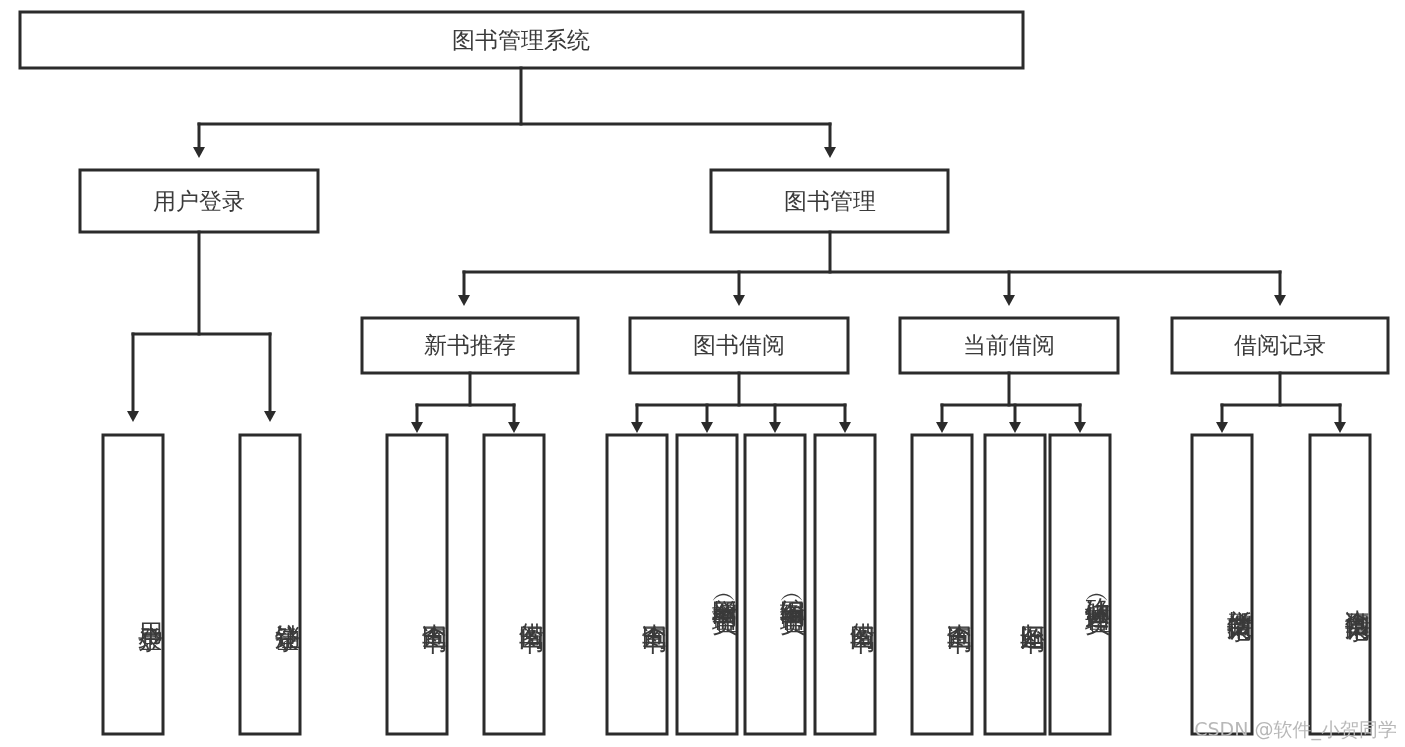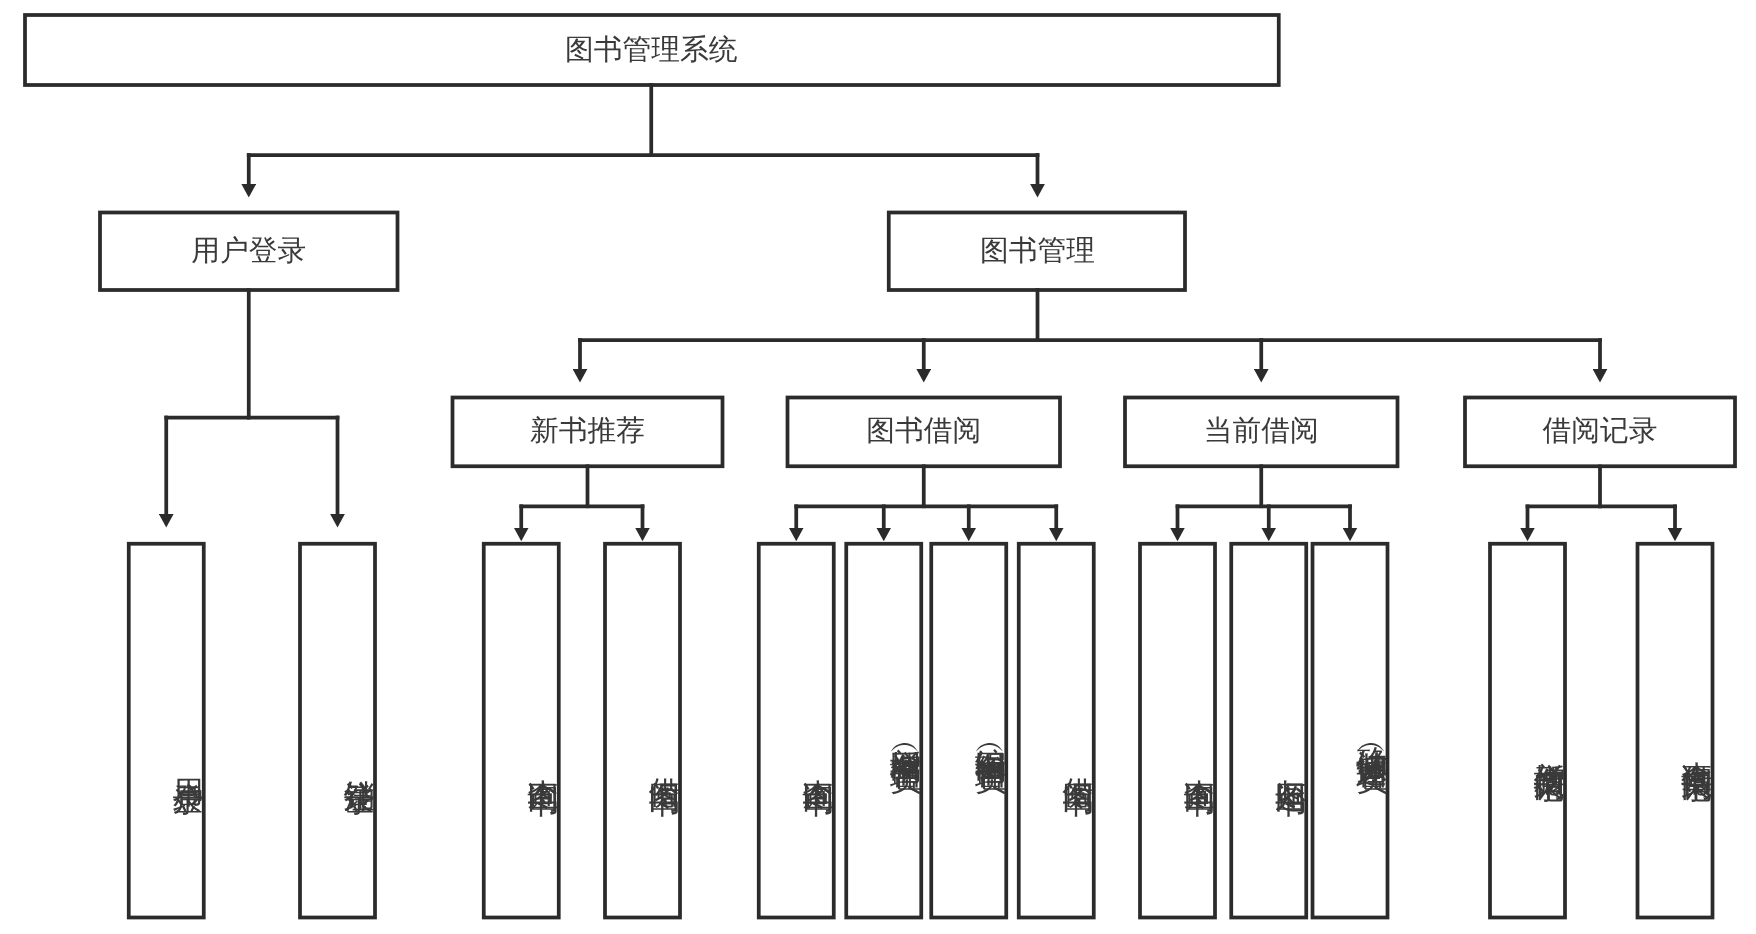--- a/index.html
+++ b/index.html
@@ -161,14 +161,15 @@
   <div class="leaf-label" style="left:607px; top:485px; width:60px; height:244px;">查询图书</div>
   <div class="leaf-label" style="left:677px; top:442px; width:60px; height:290px;">新增图书（管理员）</div>
   <div class="leaf-label" style="left:745px; top:442px; width:60px; height:290px;">编辑图书（管理员）</div>
   <div class="leaf-label" style="left:815px; top:485px; width:60px; height:244px;">借阅图书</div>
   <div class="leaf-label" style="left:912px; top:485px; width:60px; height:244px;">查询图书</div>
   <div class="leaf-label" style="left:985px; top:485px; width:60px; height:244px;">归还图书</div>
   <div class="leaf-label" style="left:1050px; top:442px; width:60px; height:290px;">确认归还（管理员）</div>
   <div class="leaf-label" style="left:1192px; top:460px; width:60px; height:270px;">新增借阅记录</div>
   <div class="leaf-label" style="left:1310px; top:460px; width:60px; height:270px;">查询借阅记录</div>
 
+  <div class="watermark">CSDN @软件_小贺同学</div>
 
 </div>
 
 </body></html>

